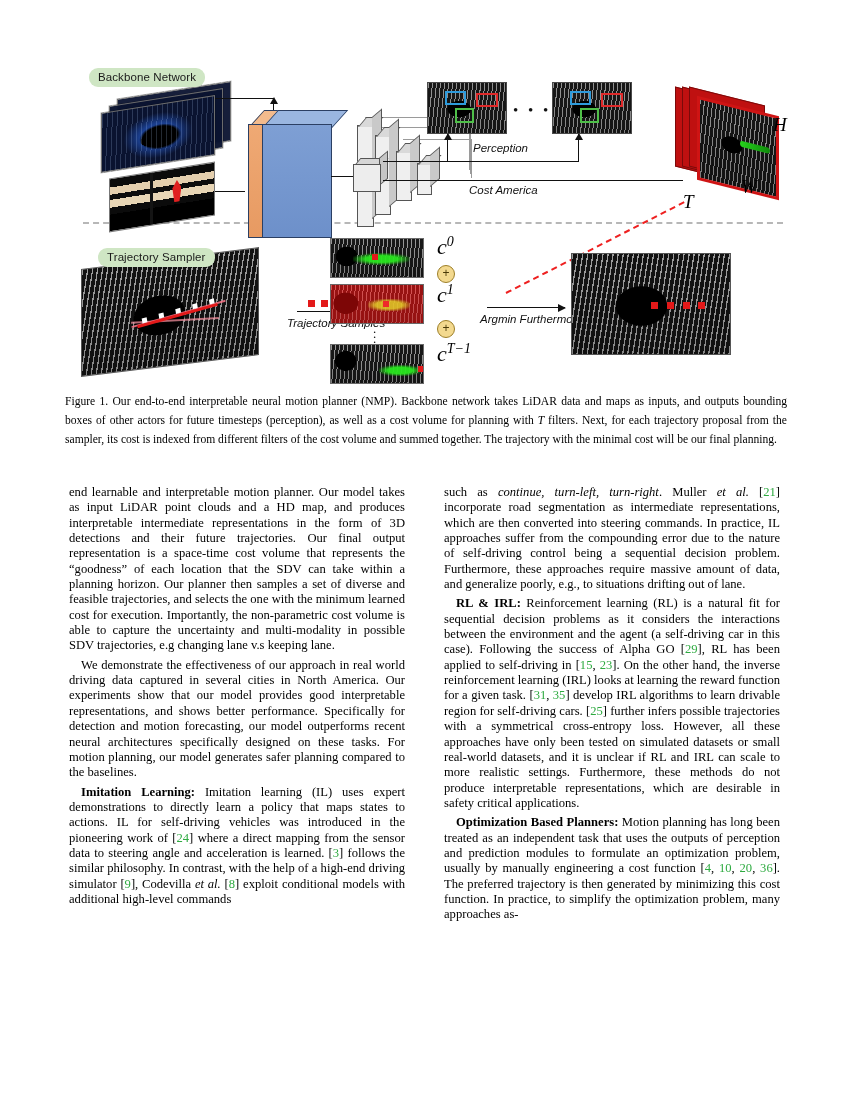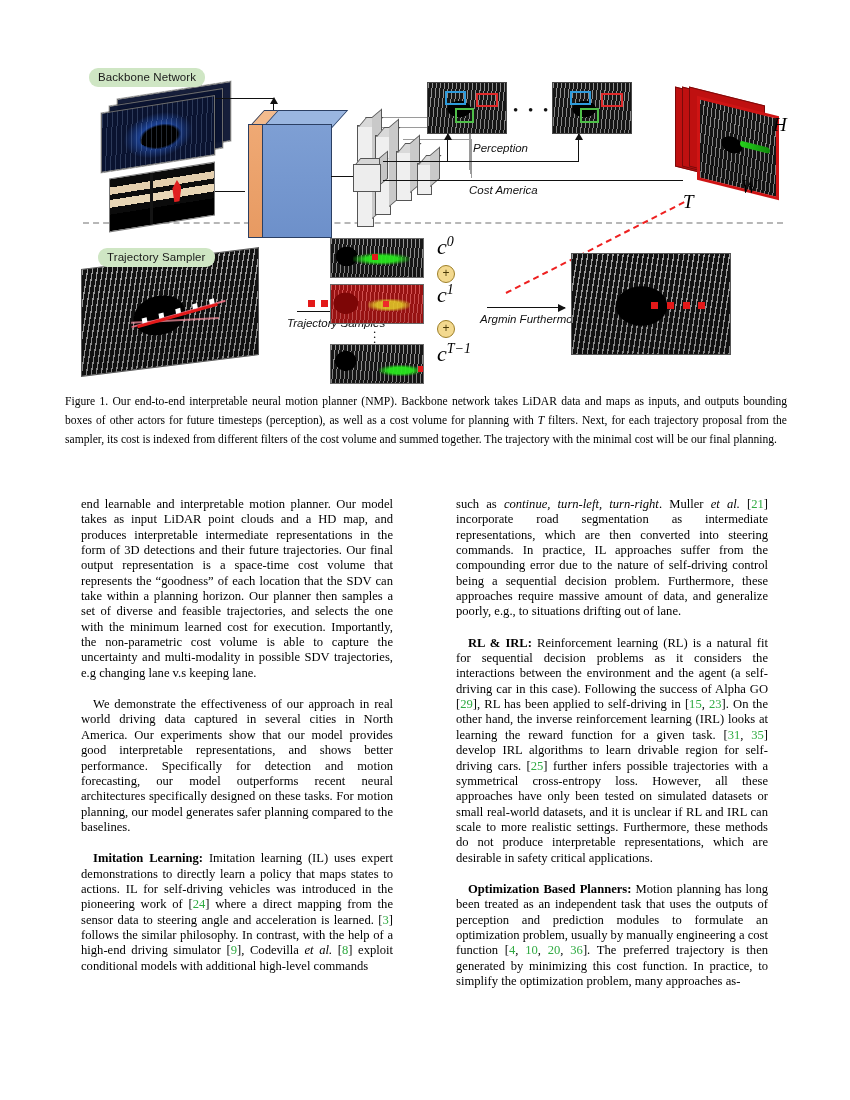--- a/index.html
+++ b/index.html
@@ -360,21 +360,21 @@
     width: 344px;
     font-size: 12.6px;
     line-height: 15.35px;
     text-align: justify;
     text-justify: inter-word;
     color: #000;
   }
   #col-left  { left: 65px; }
   #col-right { left: 440px; }
 
-  .col p { margin: 16px; text-indent: 12px; }
+  .col p { margin: 4px; text-indent: 12px; }
   .col p.noindent { text-indent: 0; }
   .col h2 {
     font-size: 14.4px;
     font-weight: bold;
     margin: 17px 0 8px 0;
     text-indent: 0;
     line-height: 17px;
   }
   .cite { color: #2eaa40; }
   .it { font-style: italic; }

